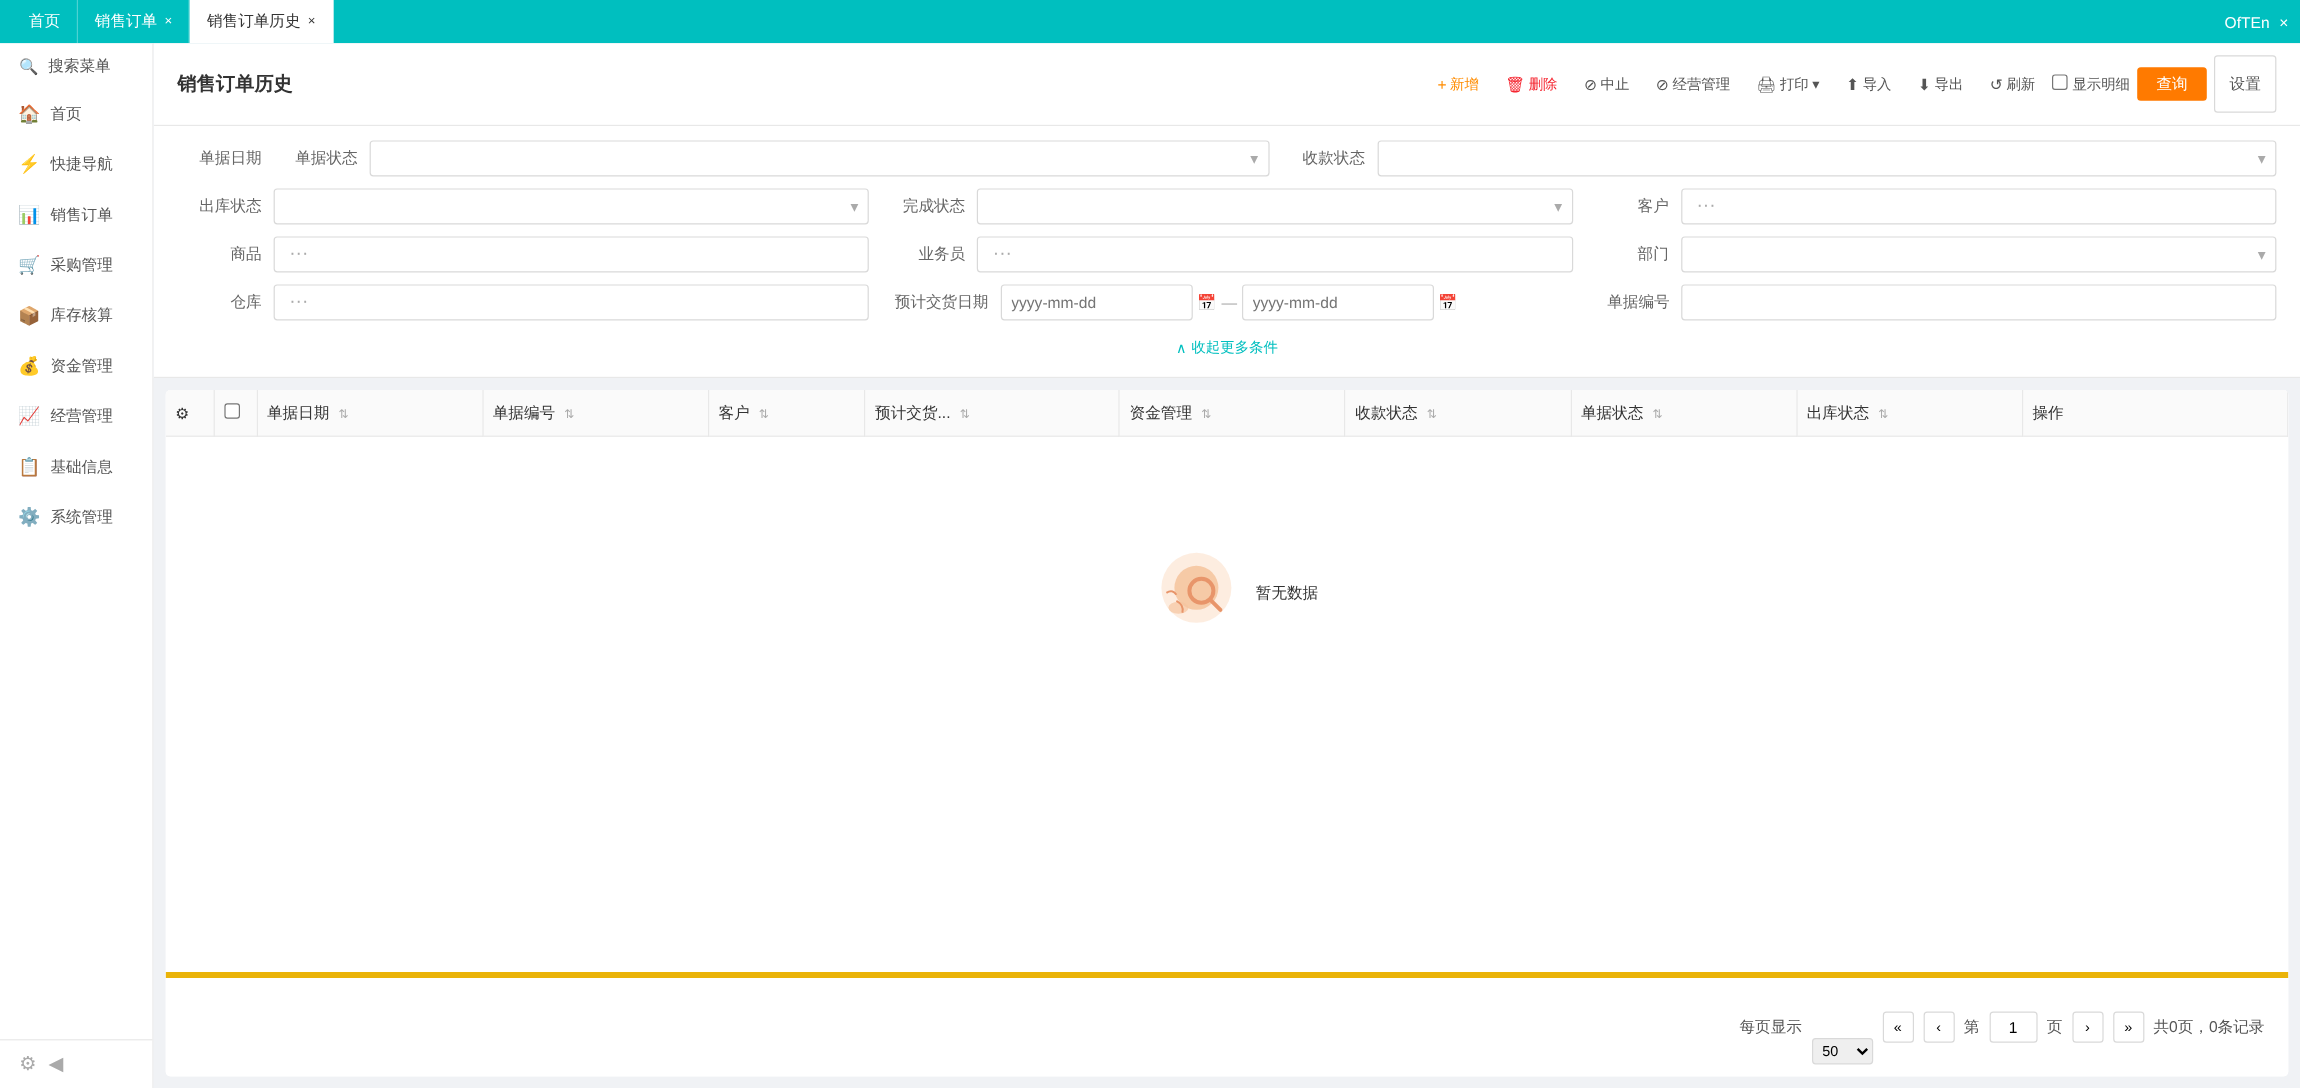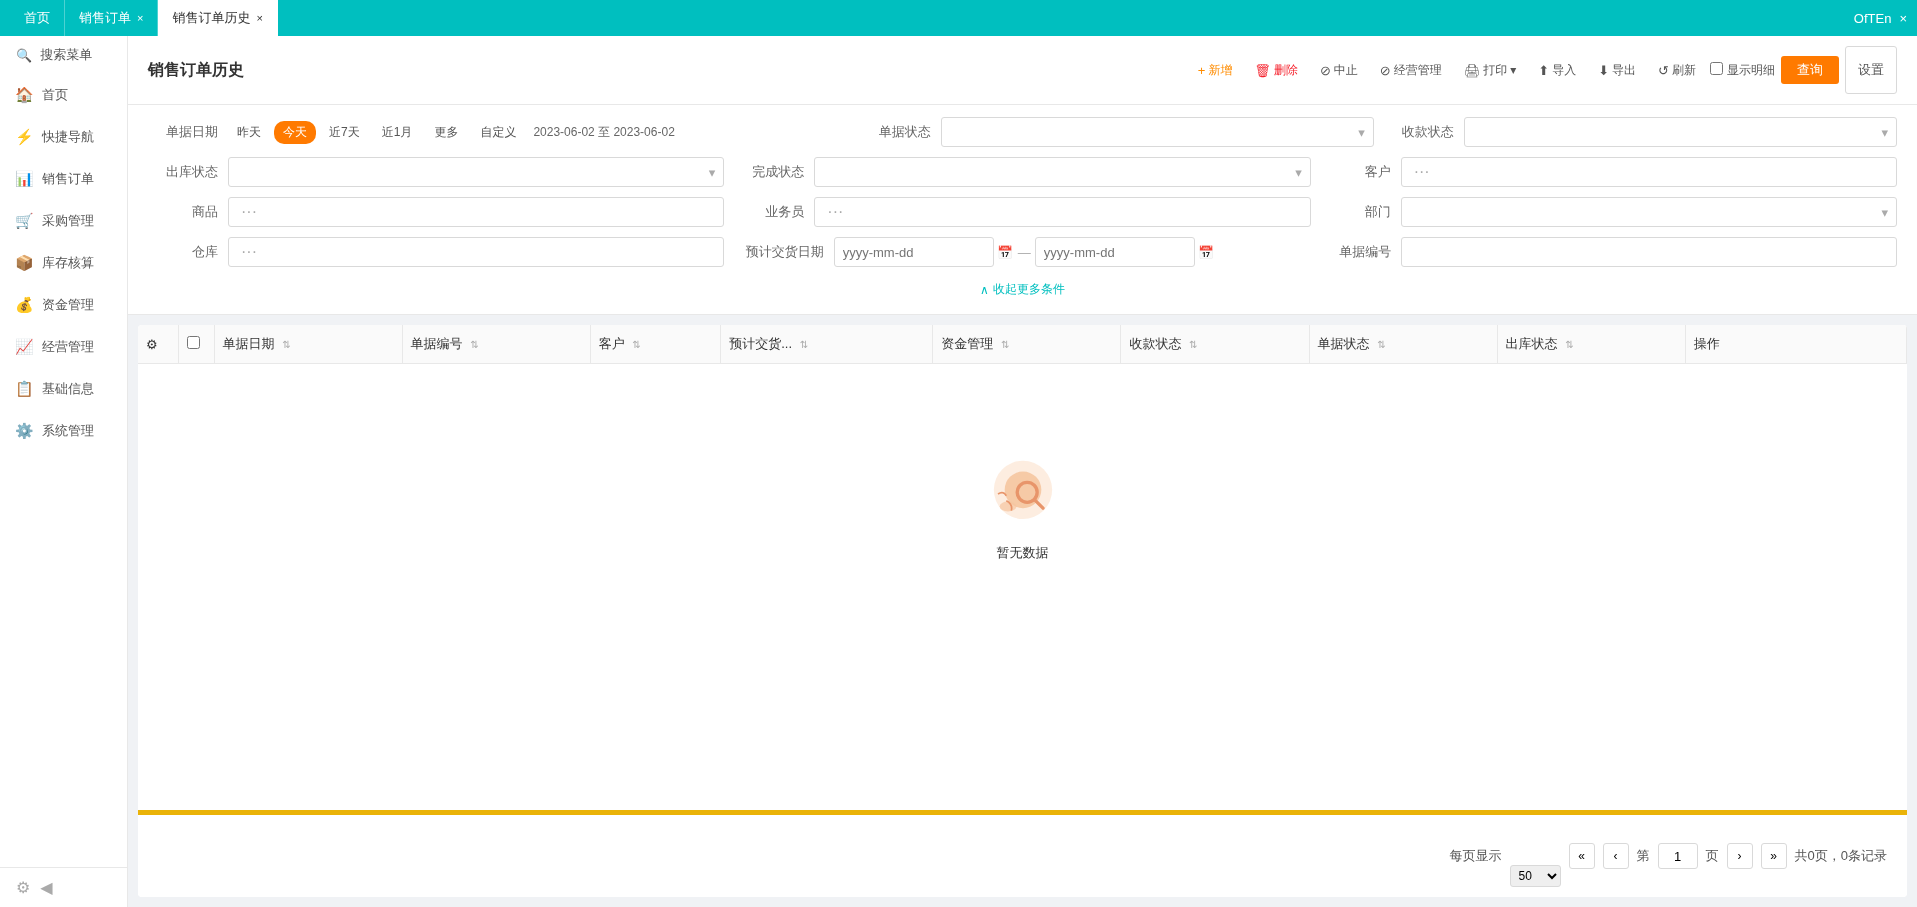--- a/index.html
+++ b/index.html
@@ -58,21 +58,21 @@
     .collapse-btn { display: flex; align-items: center; justify-content: center; color: #00bfbf; cursor: pointer; font-size: 12px; gap: 4px; padding: 4px 0; }
 
     
     .table-area { flex: 1; background: #fff; margin: 10px; border-radius: 4px; display: flex; flex-direction: column; overflow: hidden; }
     .table-wrapper { flex: 1; overflow: auto; }
     table { width: 100%; border-collapse: collapse; font-size: 13px; }
     thead th { background: #fafafa; border-bottom: 1px solid #e8e8e8; border-right: 1px solid #e8e8e8; padding: 10px 8px; text-align: left; white-space: nowrap; font-weight: 500; color: #333; }
     thead th .sort-icon { color: #aaa; margin-left: 4px; font-size: 10px; }
     .th-gear { width: 40px; }
     .th-check { width: 36px; }
-    .empty-state { display: flex; flex-direction: column; align-items: center; justify-content: center; padding: 80px 0; }
+    .empty-state { display: flex; flex-direction: row; align-items: center; justify-content: center; padding: 80px 0; }
 
     
     .pagination { display: flex; align-items: center; justify-content: flex-end; padding: 10px 20px; border-top: 5px solid #eab308; gap: 8px; font-size: 13px; color: #555; background: #fff; flex-shrink: 0; }
     .page-size-select { border: 1px solid #d9d9d9; border-radius: 3px; padding: 2px 4px; font-size: 12px; margin-top: 40px; }
     .page-btn { width: 26px; height: 26px; border: 1px solid #d9d9d9; background: #fff; border-radius: 3px; cursor: pointer; display: flex; align-items: center; justify-content: center; font-size: 12px; }
     .page-input { width: 40px; height: 26px; border: 1px solid #d9d9d9; border-radius: 3px; text-align: center; font-size: 13px; }
 
     
     .no-data-svg { width: 100px; height: 100px; }
   </style>
@@ -196,31 +196,20 @@
         <button class="setting-btn">
           <span>设置</span>
         </button>
       </div>
     </div>
 
     <div class="filter-area">
 
       <div class="filter-row">
         <span class="filter-label">单据日期</span>
-        <div class="filter-field" style="gap:4px; flex:1.5;">
-          <div class="date-tags">
-            <span class="date-tag">昨天</span>
-            <span class="date-tag active">今天</span>
-            <span class="date-tag">近7天</span>
-            <span class="date-tag">近1月</span>
-            <span class="date-tag">更多</span>
-            <span class="date-tag">自定义</span>
-          </div>
-          <span class="date-range">2023-06-02 至 2023-06-02</span>
-        </div>
         <span class="filter-label">单据状态</span>
         <div class="filter-select" style="flex:1; min-width:180px;">
           <span></span>
           <span class="caret">▾</span>
         </div>
         <span class="filter-label">收款状态</span>
         <div class="filter-select" style="flex:1; min-width:180px;">
           <span></span>
           <span class="caret">▾</span>
         </div>

